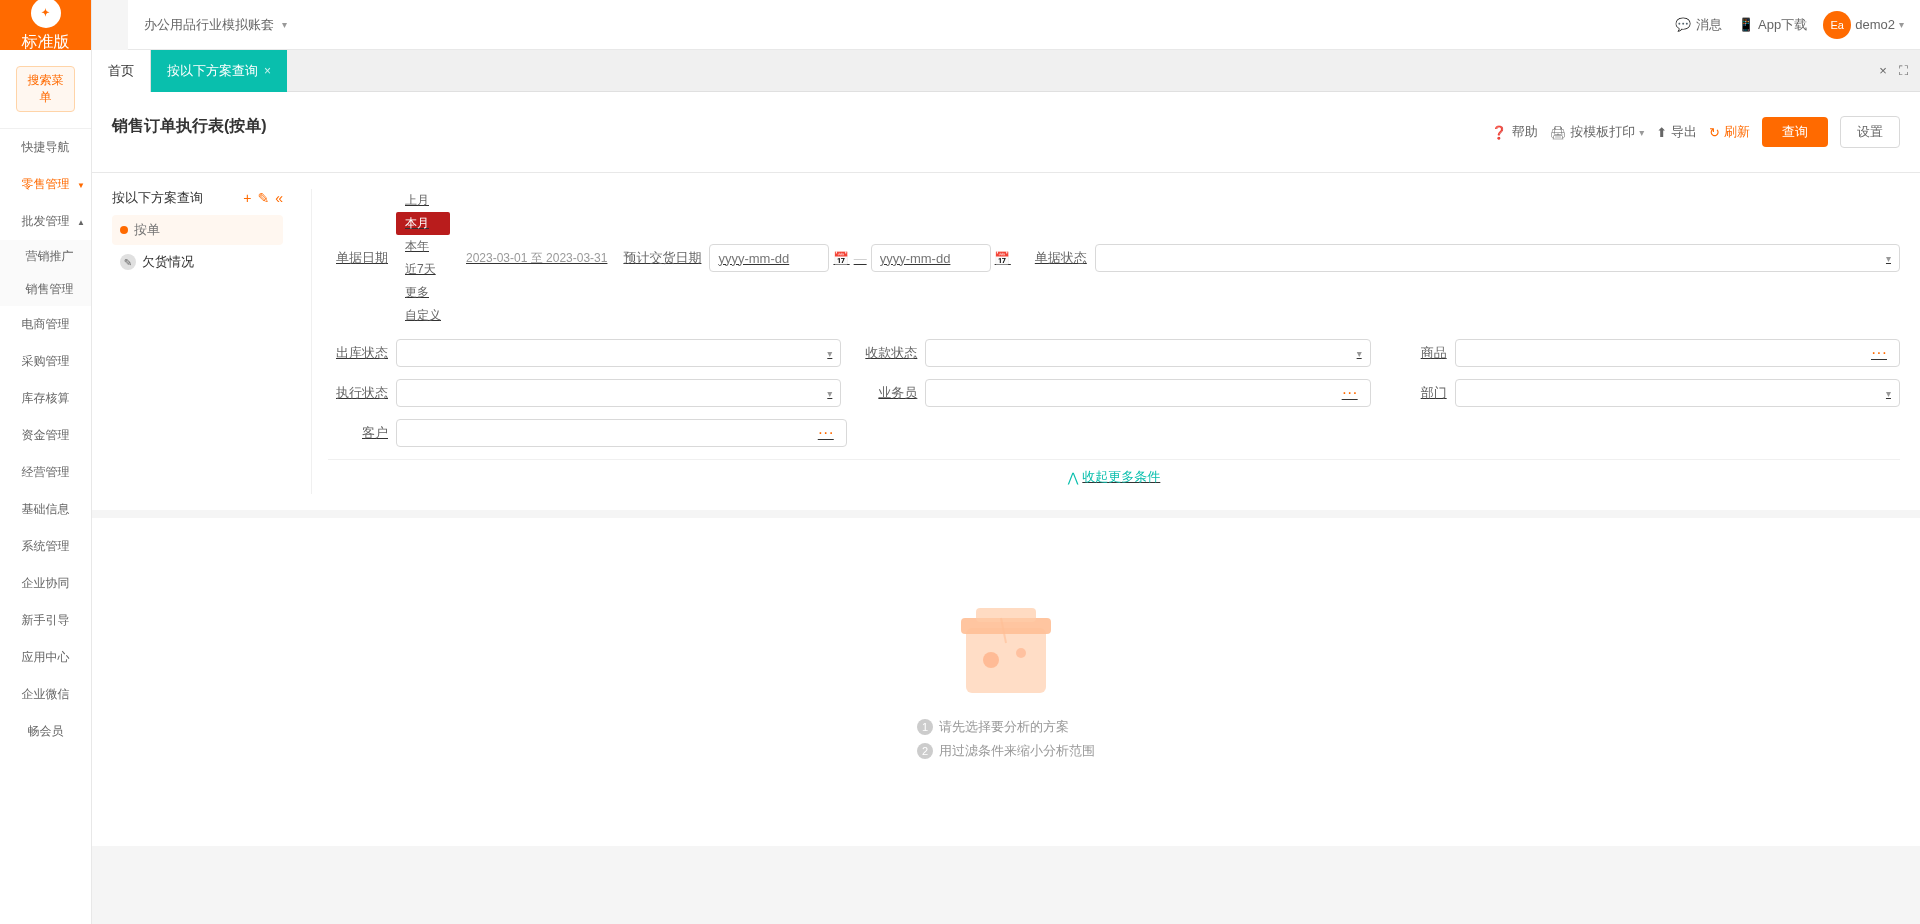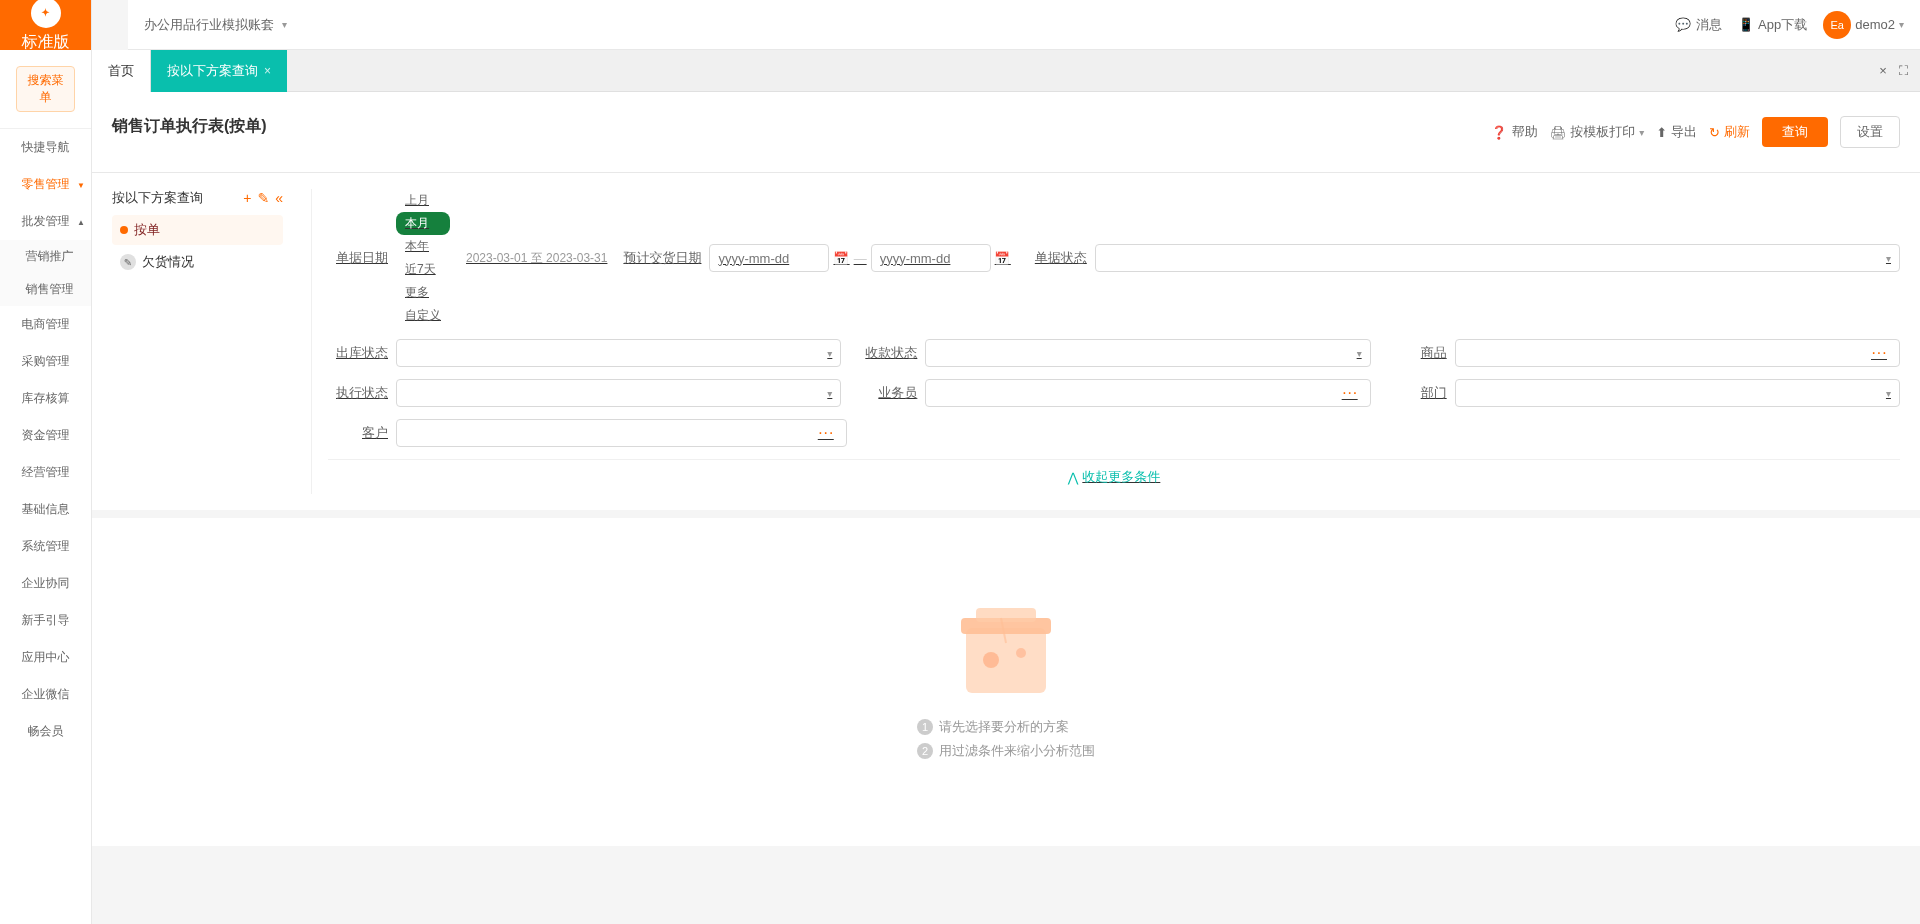--- a/index.html
+++ b/index.html
@@ -50,31 +50,31 @@
     .btn-query { background: #ff6a00; color: #fff; border: none; border-radius: 4px; padding: 6px 20px; cursor: pointer; font-size: 13px; }
     .btn-setting { background: #fff; color: #666; border: 1px solid #d9d9d9; border-radius: 4px; padding: 6px 16px; cursor: pointer; font-size: 13px; }
 
     
     .filter-panel { background: #fff; margin: 0; padding: 16px 20px; }
     .filter-left { width: 200px; flex-shrink: 0; border-right: 1px solid #f0f0f0; padding-right: 28px; }
     .filter-left-header { display: flex; align-items: center; justify-content: space-between; margin-bottom: 8px; color: #333; font-size: 13px; font-weight: 500; }
     .filter-left-header-icons { display: flex; gap: 6px; }
     .filter-left-icon { cursor: pointer; color: #ff6a00; font-size: 14px; }
     .filter-left-item { display: flex; align-items: center; gap: 6px; padding: 6px 8px; cursor: pointer; border-radius: 4px; margin-bottom: 2px; }
-    .filter-left-item.active { background: #fff7f0; color: #7f1d1d; }
+    .filter-left-item.active { background: #fff7f0; color: #737373; }
     .filter-left-item .dot { width: 8px; height: 8px; border-radius: 50%; background: #ff6a00; flex-shrink: 0; }
     .filter-left-item .dot-gray { width: 16px; height: 16px; border-radius: 50%; background: #e0e0e0; flex-shrink: 0; display: flex; align-items: center; justify-content: center; font-size: 10px; color: #666; }
     .filter-right { flex: 1; padding-left: 16px; text-decoration: underline; }
     .filter-row { display: flex; align-items: center; gap: 16px; margin-bottom: 12px; }
     .filter-item { display: flex; align-items: center; gap: 8px; }
     .filter-label { color: #666; font-size: 13px; white-space: nowrap; min-width: 60px; text-align: right; }
     .filter-date-group { display: flex; align-items: center; gap: 4px; }
     .filter-date-tabs { display: flex; gap: 0; flex-direction: column; }
     .filter-date-tab { padding: 2px 8px; font-size: 12px; cursor: pointer; color: #666; border: 1px solid transparent; }
-    .filter-date-tab.active { background: #15803d; color: #fff; border-radius: 8px; }
+    .filter-date-tab.active { background: #b91c1c; color: #fff; border-radius: 2px; }
     .filter-date-range { color: #999; font-size: 12px; margin-left: 8px; text-align: center; }
     .filter-input-date { border: 1px solid #d9d9d9; border-radius: 4px; padding: 4px 8px; font-size: 13px; color: #ccc; background: #fff; height: 28px; width: 120px; }
     .filter-dots { color: #ff6a00; cursor: pointer; font-size: 16px; padding: 0 4px; }
     .filter-calendar-icon { color: #ccc; cursor: pointer; }
     .filter-dash { color: #ccc; }
     .collapse-btn { text-align: center; padding: 8px; color: #09bfad; cursor: pointer; font-size: 13px; display: flex; align-items: center; justify-content: center; gap: 4px; border-top: 1px solid #f0f0f0; margin-top: 4px; }
 
     
     .empty-state { display: flex; flex-direction: column; align-items: center; justify-content: center; padding: 80px 20px; background: #fff; margin-top: 8px; }
     .empty-icon { width: 120px; height: 100px; position: relative; margin-bottom: 20px; }

